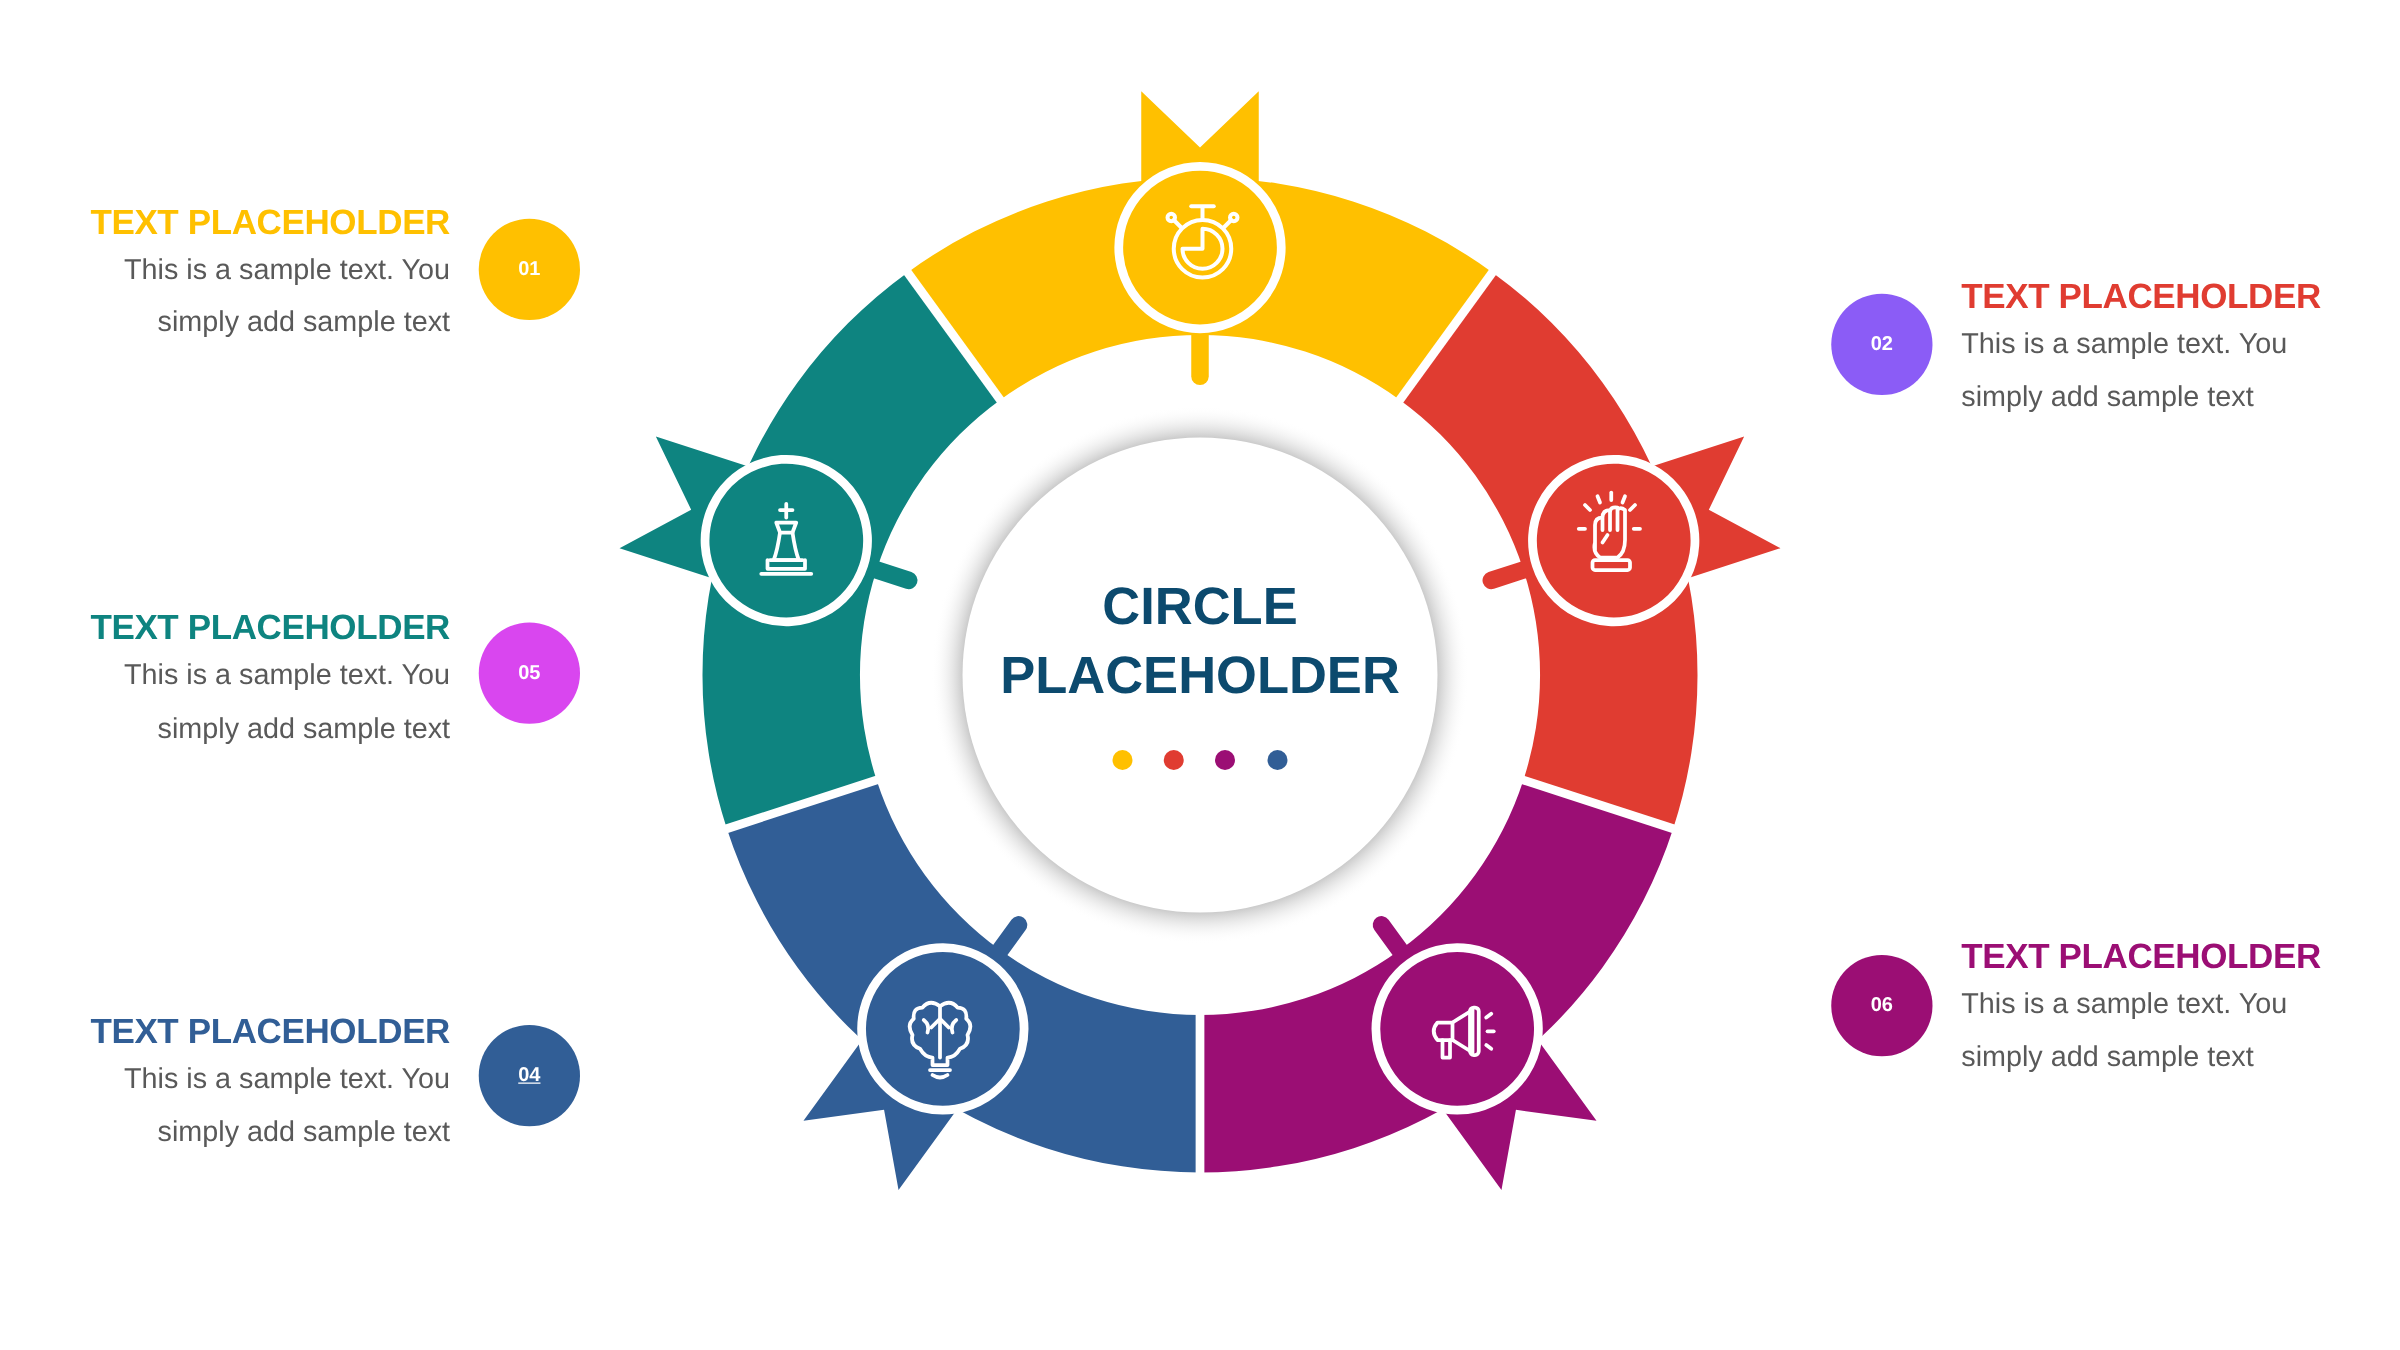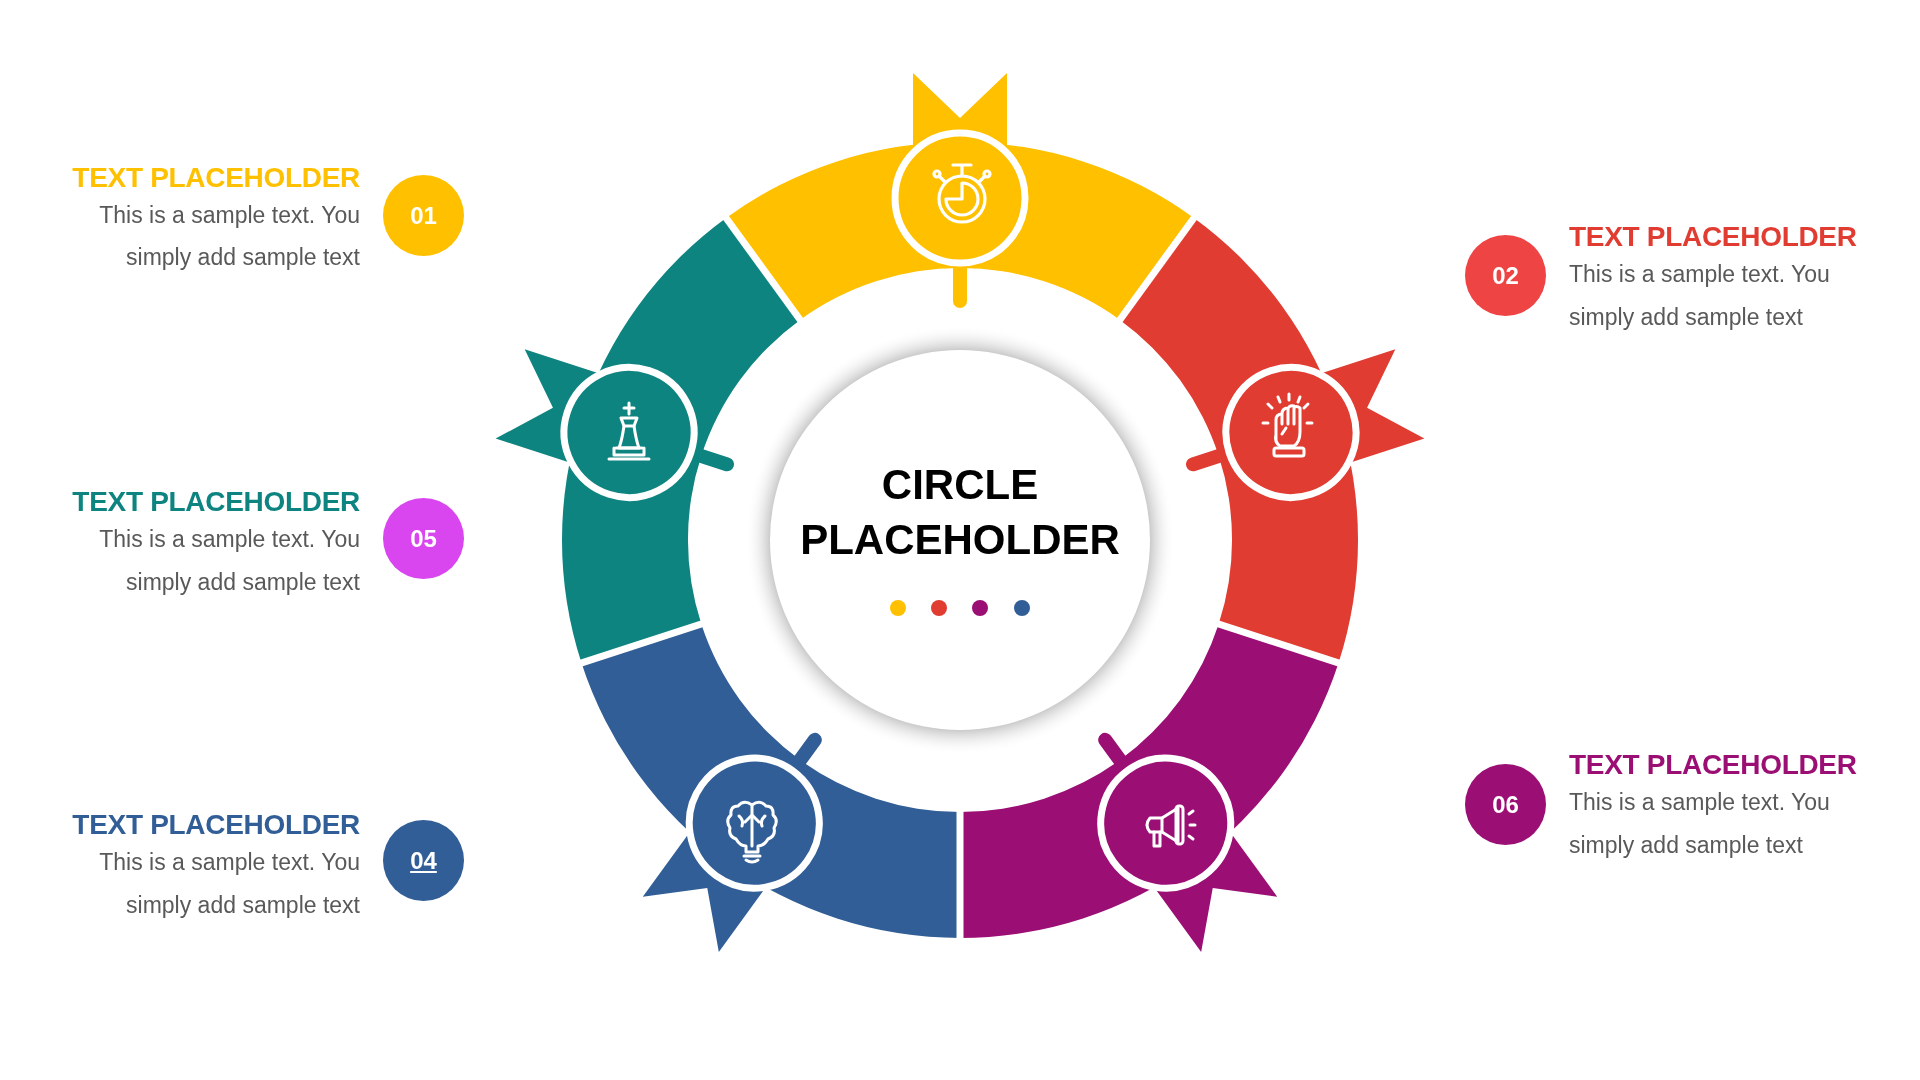--- a/index.html
+++ b/index.html
@@ -3,22 +3,22 @@
 <meta charset="utf-8">
 <style>
   html, body { margin:0; padding:0; background:#ffffff; }
   body { width:1920px; height:1080px; position:relative; overflow:hidden; font-family:"Liberation Sans", sans-serif; }
   #ring { position:absolute; left:0; top:0; width:1920px; height:1080px; }
   .block { position:absolute; width:400px; }
   .block .title { font-family:"Liberation Sans", sans-serif; font-weight:bold; font-size:28px; line-height:32px; letter-spacing:-0.3px; white-space:nowrap; }
   .block .body { font-family:"Liberation Sans", sans-serif; font-size:23px; line-height:43px; color:#595959; }
   .block.left { text-align:right; }
   .block.right { text-align:left; }
-  .badge { position:absolute; width:81px; height:81px; border-radius:50%; color:#ffffff; font-family:"Liberation Sans", sans-serif; font-weight:bold; font-size:24px; display:flex; align-items:center; justify-content:center; }
-  .center-title { position:absolute; left:760px; width:400px; text-align:center; color:#000000; font-family:"Liberation Sans", sans-serif; font-weight:bold; font-size:42px; line-height:52px; }
+  .badge { position:absolute; width:81px; height:81px; border-radius:50%; color:#ffffff; font-family:"Liberation Sans", sans-serif; font-weight:bold; font-size:16px; display:flex; align-items:center; justify-content:center; }
+  .center-title { position:absolute; left:760px; width:400px; text-align:center; color:#0c4a6e; font-family:"Liberation Sans", sans-serif; font-weight:bold; font-size:42px; line-height:52px; }
   .dot { position:absolute; width:16px; height:16px; border-radius:50%; }
 </style>
 </head>
 <body>
 
 <svg id="ring" viewBox="0 0 1920 1080" xmlns="http://www.w3.org/2000/svg">
   <defs>
     <radialGradient id="shadowGrad" cx="0.5" cy="0.5" r="0.5">
       <stop offset="0.80" stop-color="#7a7a7a" stop-opacity="0.85"></stop>
       <stop offset="0.88" stop-color="#9a9a9a" stop-opacity="0.55"></stop>
@@ -154,20 +154,20 @@
   <div class="body">This is a sample text. You</div>
   <div class="body">simply add sample text</div>
 </div>
 <div class="badge" style="left:383px; top:820px; background:#315E96;text-decoration:underline;">04</div>
 
 <div class="block right" style="left:1569px; top:221px;">
   <div class="title" style="color:#E03C31;">TEXT PLACEHOLDER</div>
   <div class="body">This is a sample text. You</div>
   <div class="body">simply add sample text</div>
 </div>
-<div class="badge" style="left:1465px; top:235px; background:#ef4444;">02</div>
+<div class="badge" style="left:1465px; top:235px; background:#8b5cf6;">02</div>
 
 <div class="block right" style="left:1569px; top:749px;">
   <div class="title" style="color:#9B0E74;">TEXT PLACEHOLDER</div>
   <div class="body">This is a sample text. You</div>
   <div class="body">simply add sample text</div>
 </div>
 <div class="badge" style="left:1465px; top:764px; background:#9B0E74;">06</div>
 
 </body></html>

